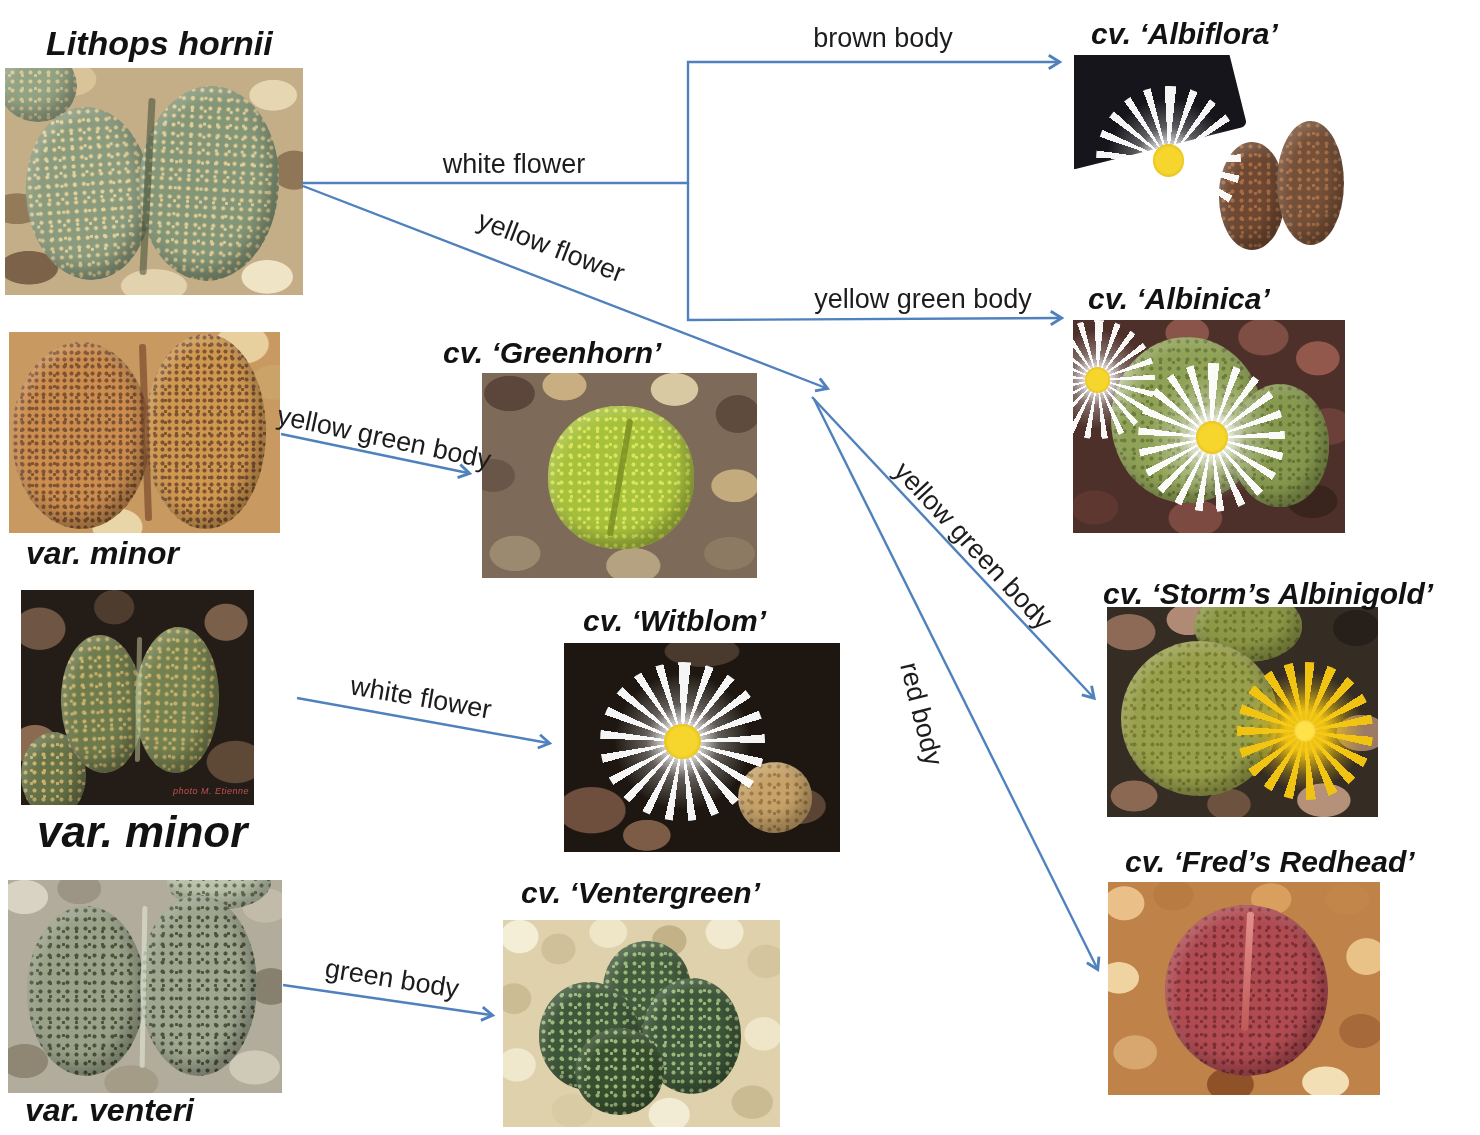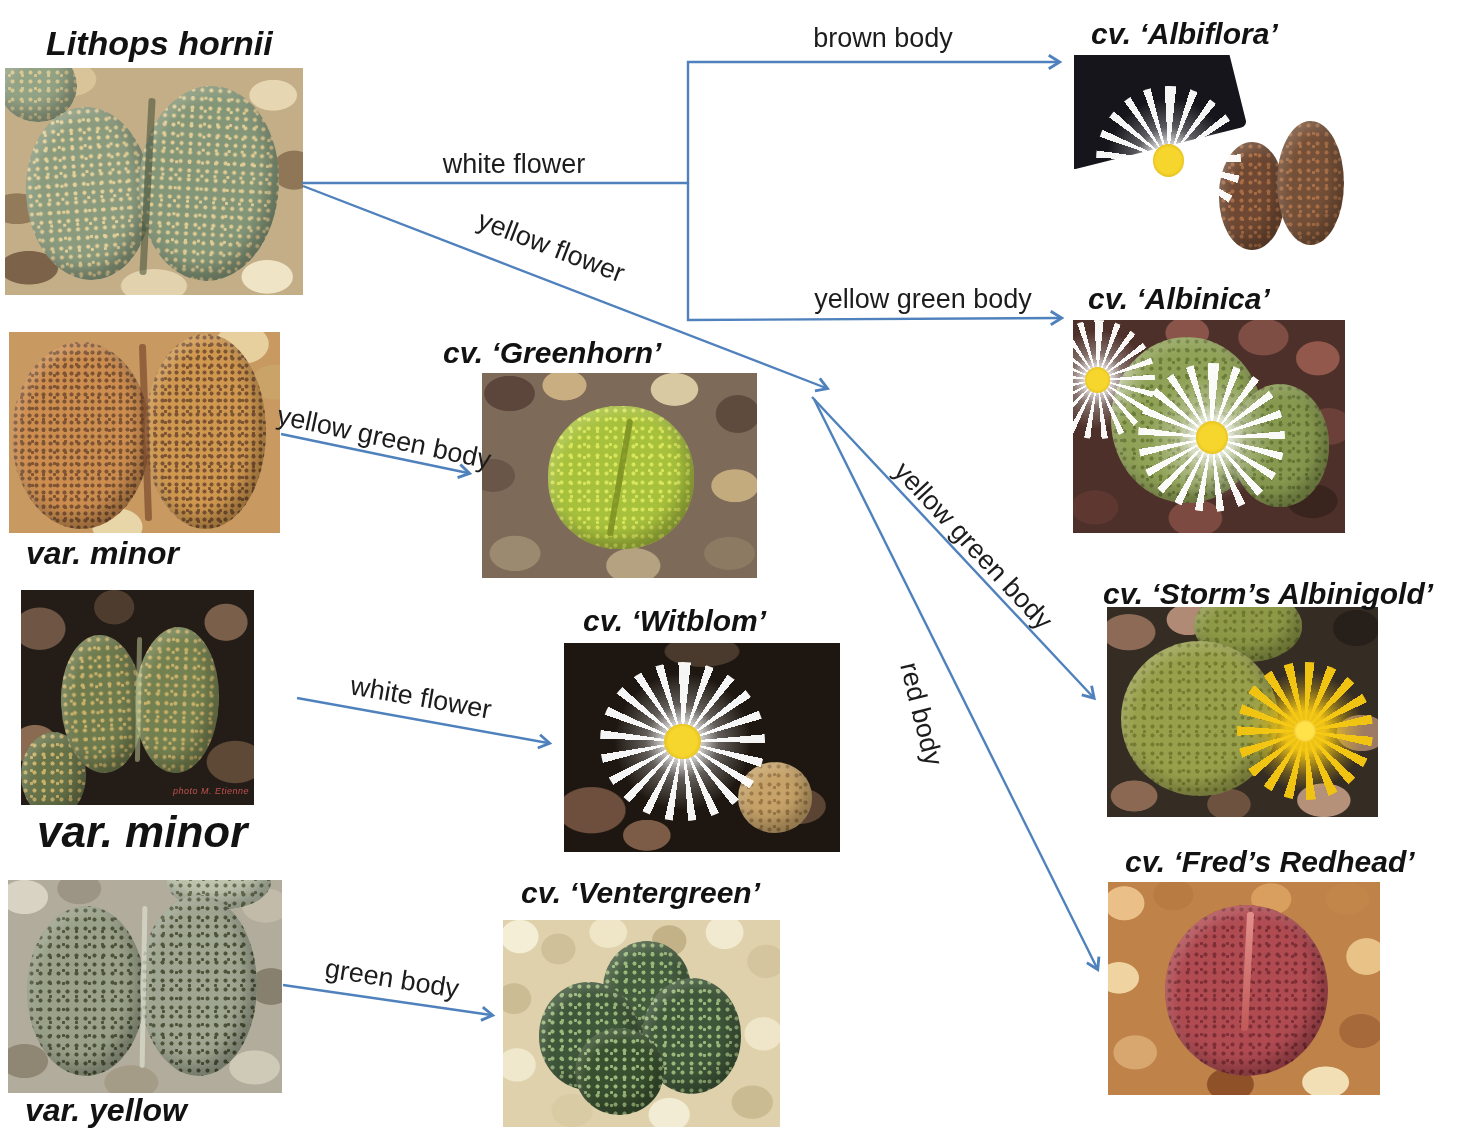--- a/index.html
+++ b/index.html
@@ -317,21 +317,21 @@
     <path d="M814,399 L1097,968" marker-end="url(#arw)"></path>
     <path d="M281,434 L468,473" marker-end="url(#arw)"></path>
     <path d="M297,698 L548,743" marker-end="url(#arw)"></path>
     <path d="M283,985 L491,1015" marker-end="url(#arw)"></path>
   </g>
 </svg>
 
 <div class="node-title" id="t-species">Lithops hornii</div>
 <div class="node-title" id="t-hornii">var. minor</div>
 <div class="node-title" id="t-minor">var. minor</div>
-<div class="node-title" id="t-venteri">var. yellow</div>
+<div class="node-title" id="t-venteri">var. venteri</div>
 <div class="node-title" id="t-greenhorn">cv. ‘Greenhorn’</div>
 <div class="node-title" id="t-witblom">cv. ‘Witblom’</div>
 <div class="node-title" id="t-ventergreen">cv. ‘Ventergreen’</div>
 <div class="node-title" id="t-albiflora">cv. ‘Albiflora’</div>
 <div class="node-title" id="t-albinica">cv. ‘Albinica’</div>
 <div class="node-title" id="t-albinigold">cv. ‘Storm’s Albinigold’</div>
 <div class="node-title" id="t-redhead">cv. ‘Fred’s Redhead’</div>
 
 <div class="elabel" id="el-0">white flower</div>
 <div class="elabel" id="el-1">brown body</div>

